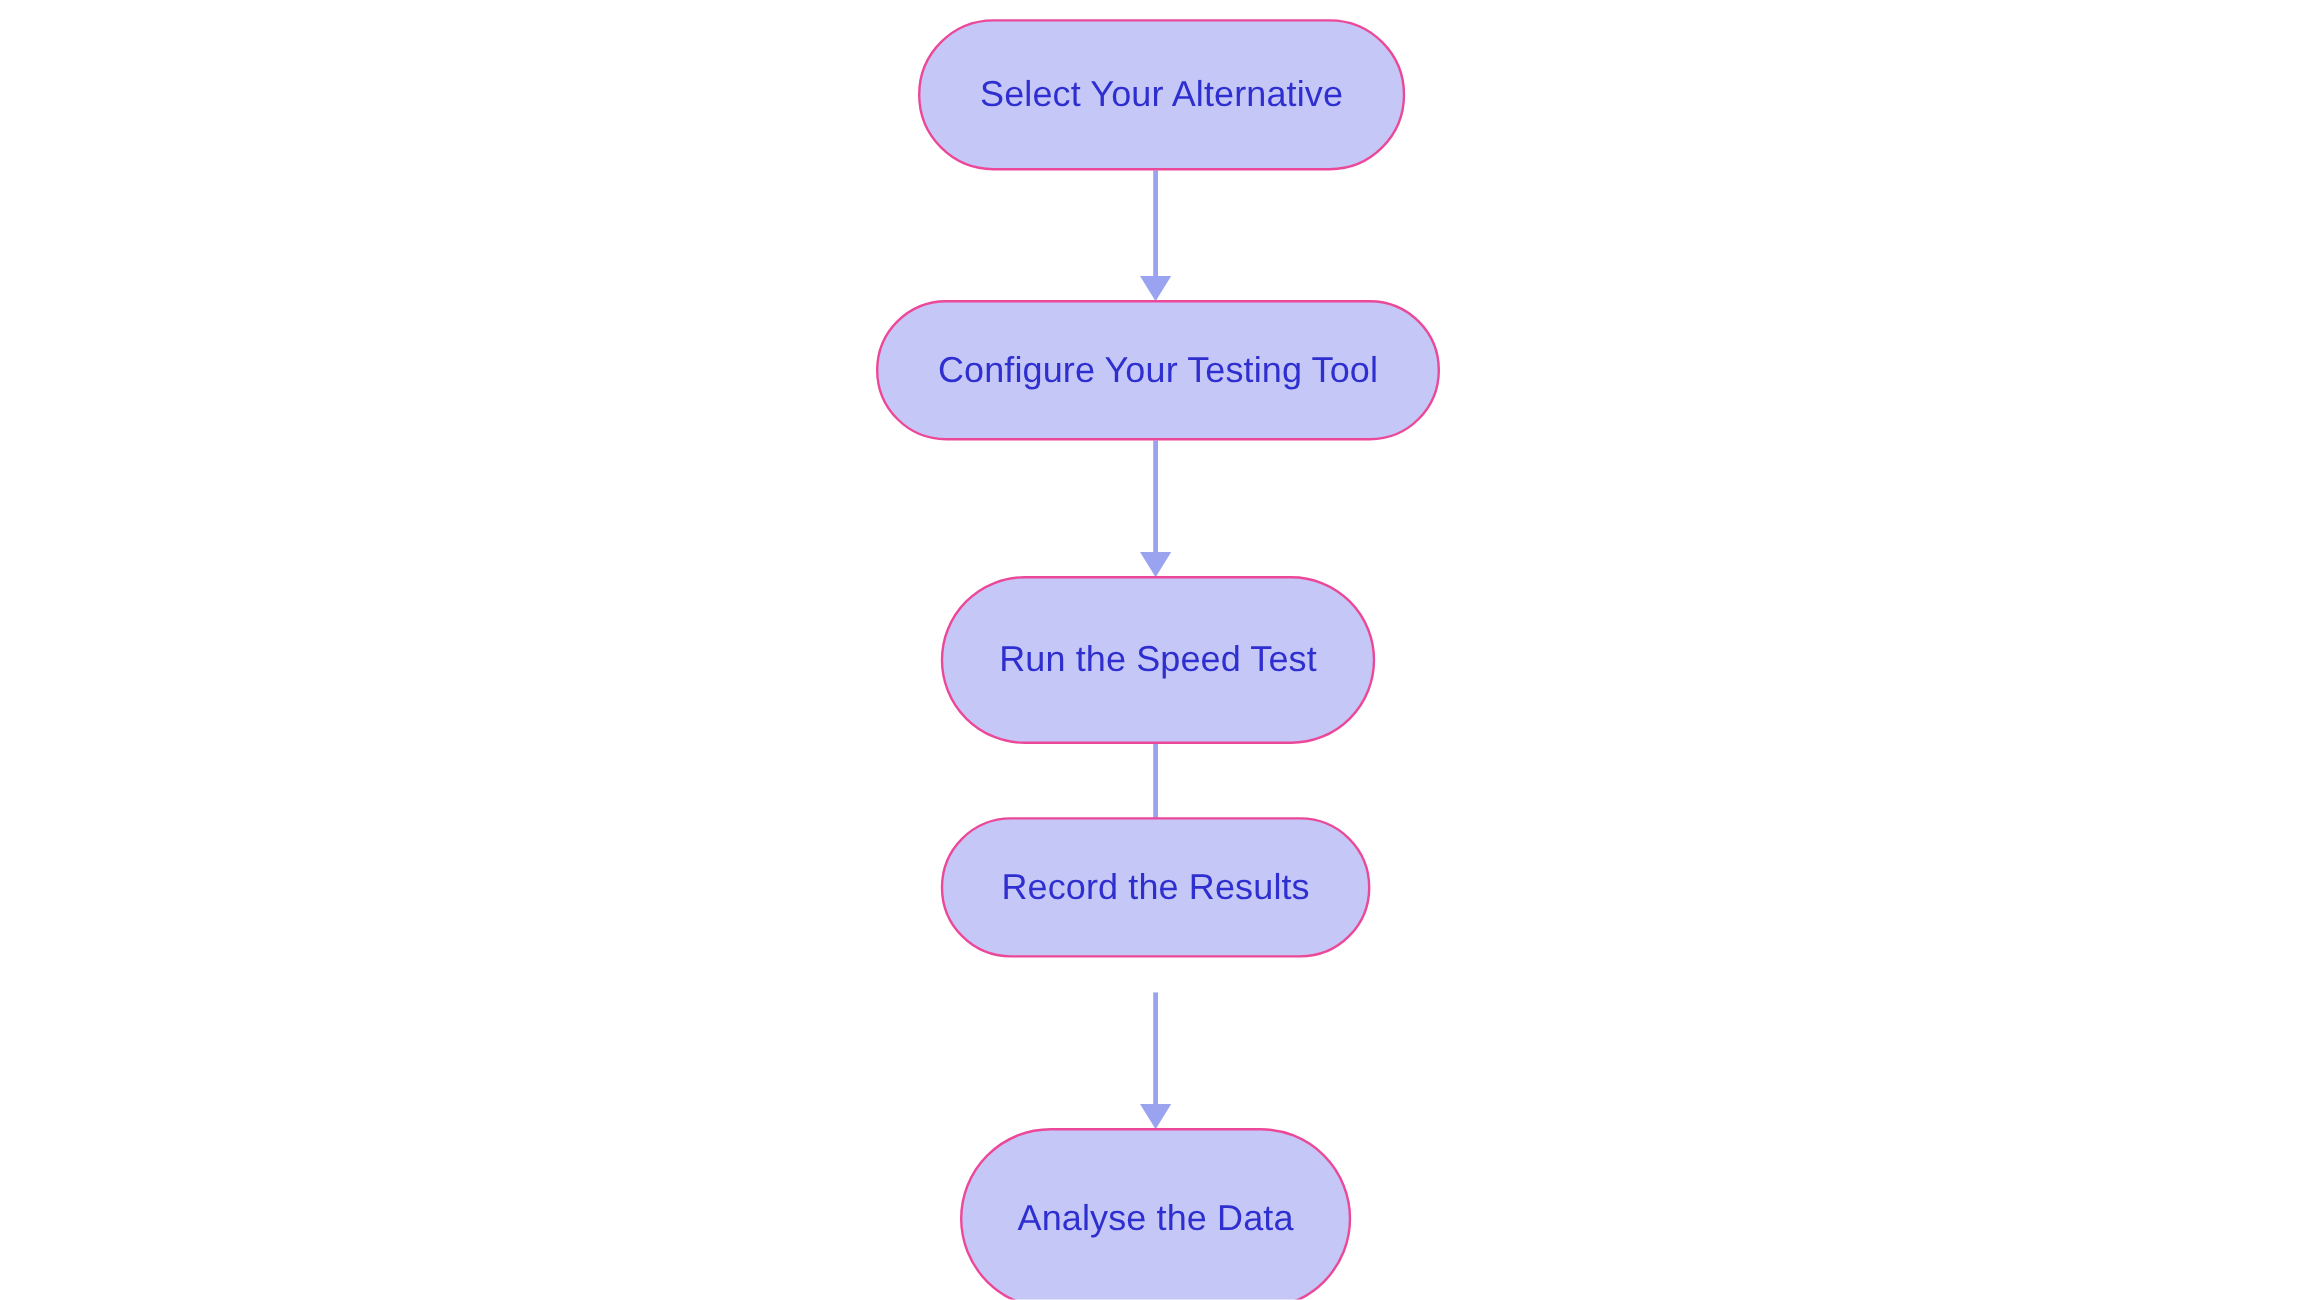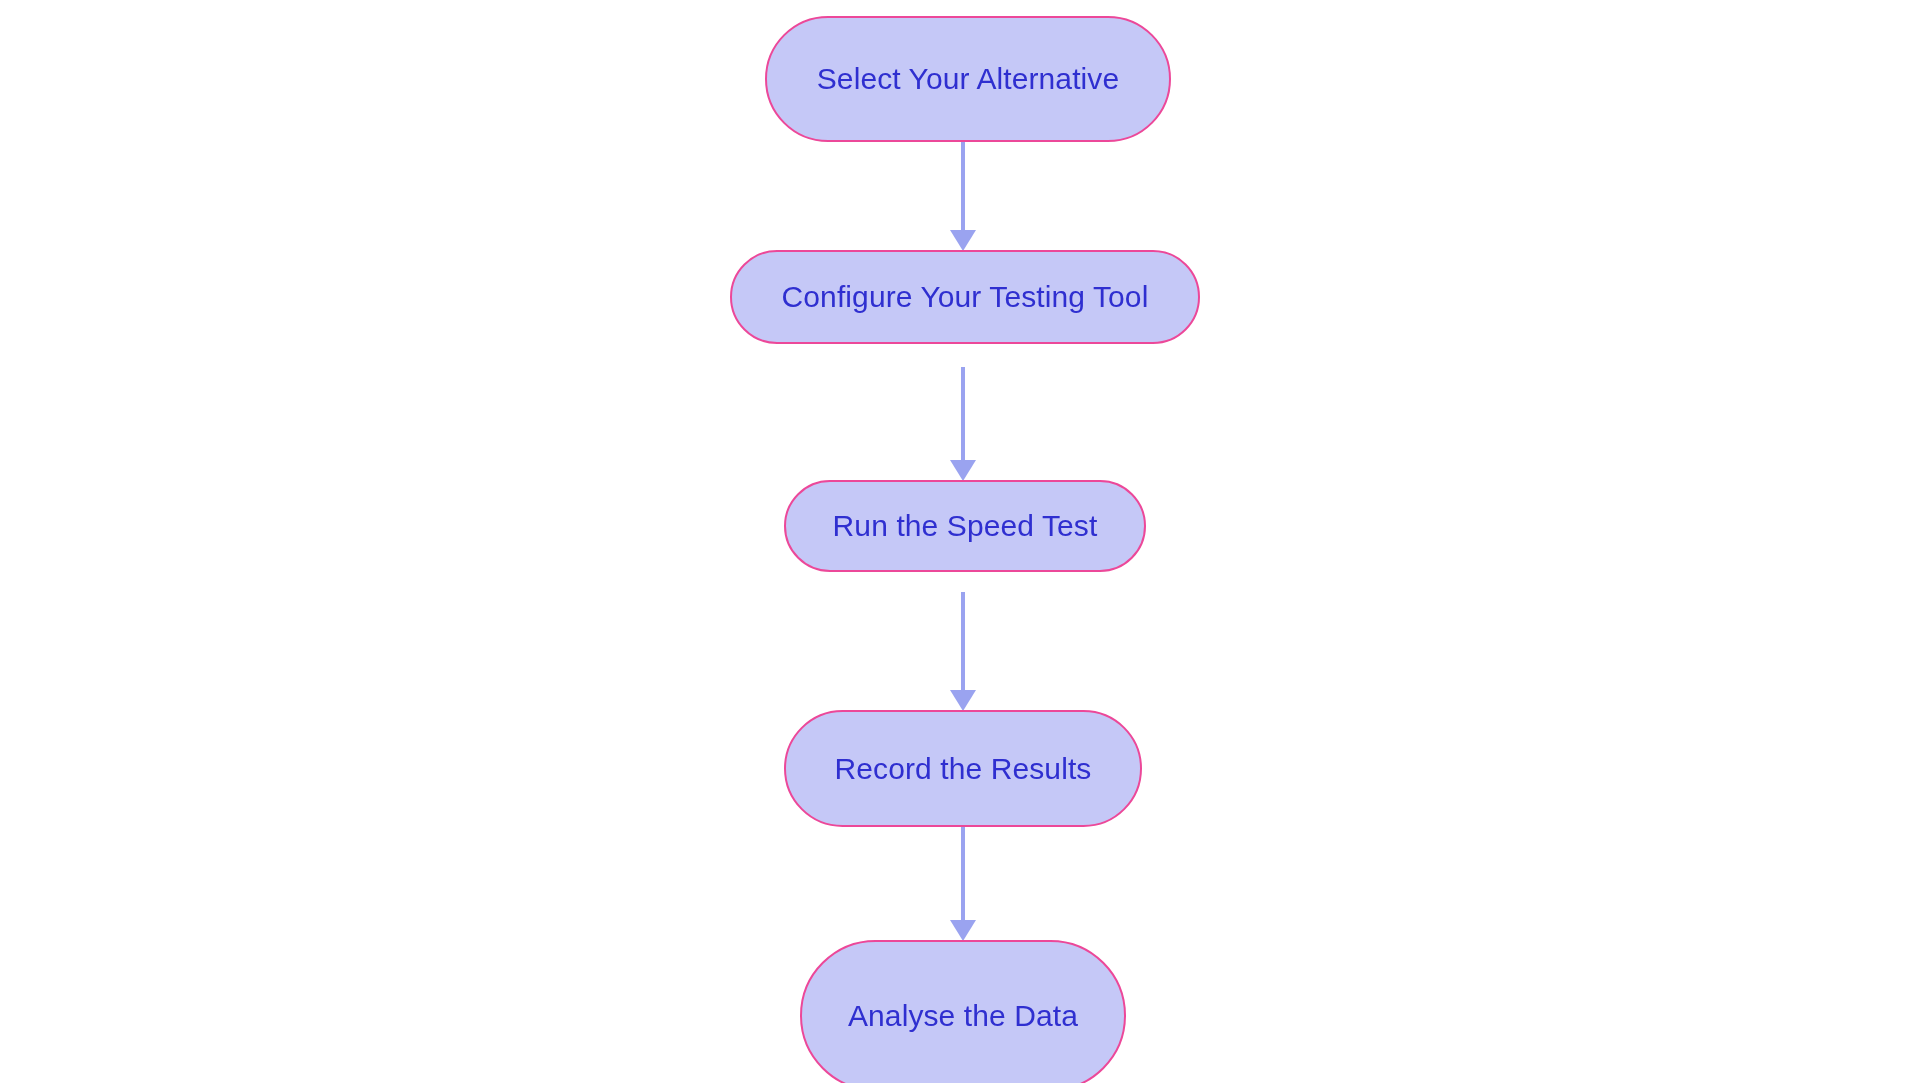--- a/index.html
+++ b/index.html
@@ -48,23 +48,23 @@
     font-size: 30px;
     font-weight: 400;
     line-height: 1;
     letter-spacing: 0.1px;
     white-space: nowrap;
     text-align: center;
   }
 
   
   #node-select-alternative   { left: 765px; top: 16px;  width: 406px; height: 126px; }
-  #node-configure-tool       { left: 730px; top: 250px; width: 470px; height: 94px; }
-  #node-run-speed-test       { left: 784px; top: 480px; width: 362px; height: 92px; }
-  #node-record-results       { left: 784px; top: 710px; width: 358px; height: 117px; }
+  #node-configure-tool       { left: 730px; top: 250px; width: 470px; height: 117px; }
+  #node-run-speed-test       { left: 784px; top: 480px; width: 362px; height: 140px; }
+  #node-record-results       { left: 784px; top: 681px; width: 358px; height: 117px; }
   #node-analyse-data         { left: 800px; top: 940px; width: 326px; height: 151px; }
 </style>
 </head>
 <body>
 
 <div id="flowchart-canvas">
 
   <svg id="edges-layer" viewBox="0 0 1920 1083" width="1920" height="1083" xmlns="http://www.w3.org/2000/svg">
 
     <g>

